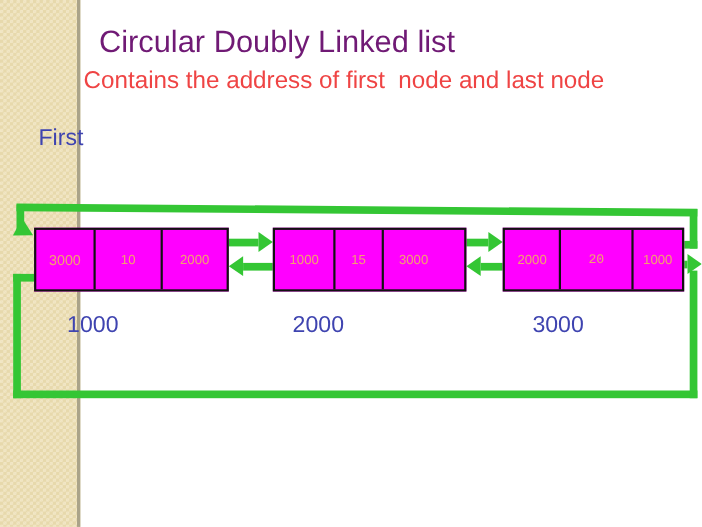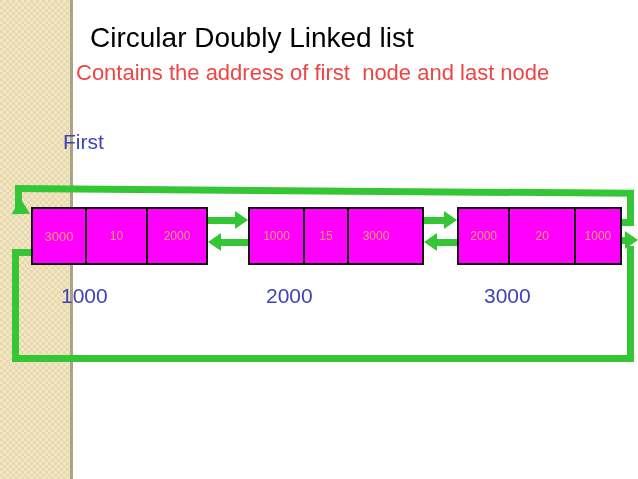--- a/index.html
+++ b/index.html
@@ -13,29 +13,29 @@
     background-image:
       linear-gradient(45deg,#f1e6c5 25%,transparent 25%,transparent 75%,#f1e6c5 75%),
       linear-gradient(45deg,#f1e6c5 25%,transparent 25%,transparent 75%,#f1e6c5 75%);
     background-size:6px 6px;
     background-position:0 0,3px 3px;
     border-right:3px solid #aaa389;
   }
 
   .title{
     position:absolute;left:90px;top:22px;margin:0;
-    font-size:28px;font-weight:400;color:#000000;letter-spacing:0px;white-space:nowrap;
+    font-size:28px;font-weight:400;color:#701a75;letter-spacing:0px;white-space:nowrap;
   }
   .subtitle{
     position:absolute;left:76px;top:58px;margin:0;width:487px;
     font-size:22px;font-weight:400;color:#ef4444;line-height:29px;white-space:pre-wrap;
   }
   .first-label{
-    position:absolute;left:35px;top:130px;
-    font-size:21px;color:#3f44b0;margin-left:28px;
+    position:absolute;left:35px;top:114px;
+    font-size:21px;color:#3f44b0;
   }
 
   
   .node{
     position:absolute;top:207px;height:58px;
     display:flex;box-sizing:border-box;
     background:#ff00ff;border:2px solid #111111;
   }
   .cell{
     box-sizing:border-box;height:100%;
@@ -111,21 +111,21 @@
   </div>
 
   <div class="node node-2" style="left:248px;width:176px;">
     <div class="cell cell-prev" style="width:55px;">1000</div>
     <div class="cell cell-data" style="width:44px;">15</div>
     <div class="cell cell-next" style="width:54px;">3000</div>
   </div>
 
   <div class="node node-3" style="left:457px;width:165px;">
     <div class="cell cell-prev" style="width:58px;">2000</div>
-    <div class="cell cell-data" style="width:74px;">20</div>
+    <div class="cell cell-data" style="width:74px;font-family:Liberation Mono, monospace;">20</div>
     <div class="cell cell-next" style="width:50px;">1000</div>
   </div>
 
   <div class="addr" style="left:61px;">1000</div>
   <div class="addr" style="left:266px;">2000</div>
   <div class="addr" style="left:484px;">3000</div>
 
 </div>
 
 </body></html>

